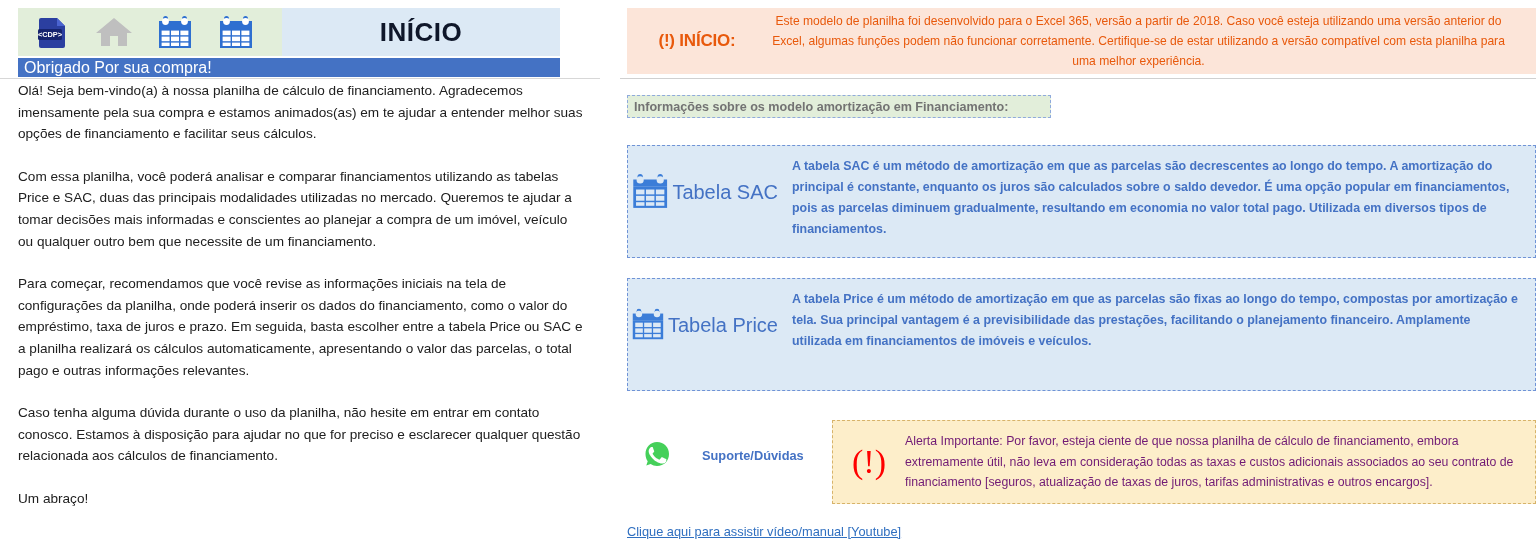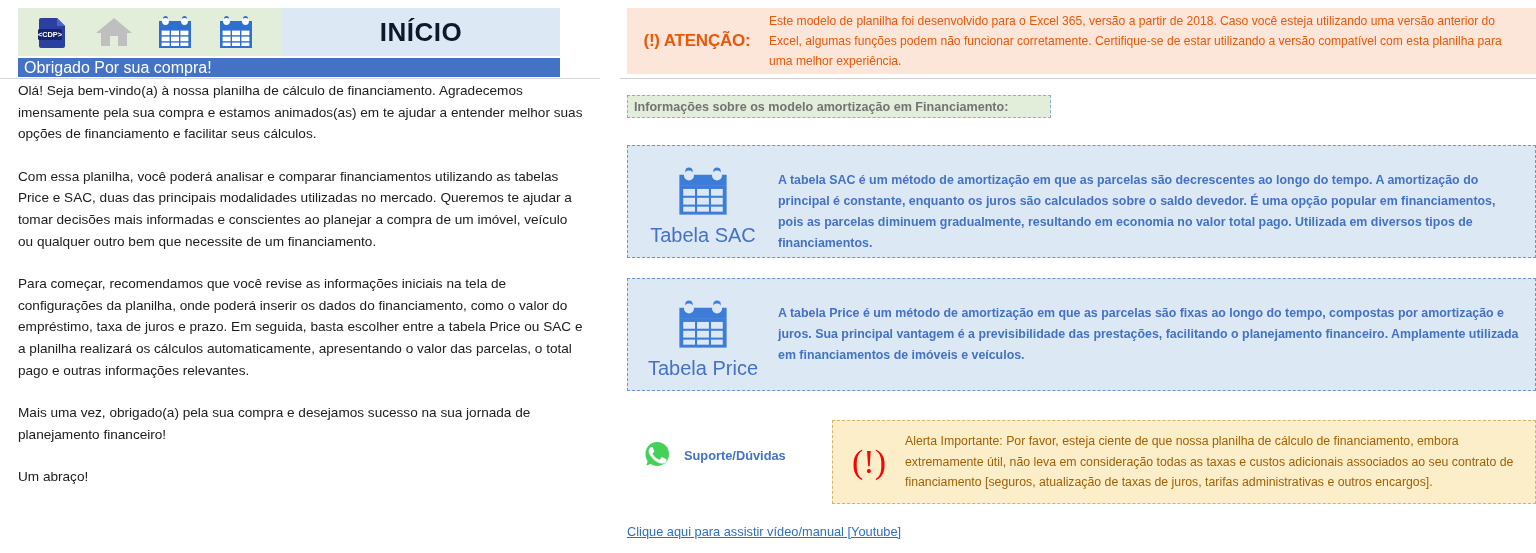--- a/index.html
+++ b/index.html
@@ -129,20 +129,21 @@
     font-size: 17px;
     width: 140px;
     text-align: center;
     flex: none;
     letter-spacing: -0.2px;
   }
   .attention-text {
     color: #e8590c;
     font-size: 12.1px;
     line-height: 20px;
+    text-align: center;
     padding: 0 28px 0 2px;
     flex: 1;
   }
 
   .section-header {
     position: absolute;
     left: 7px;
     top: 95px;
     width: 424px;
     height: 23px;
@@ -168,46 +169,46 @@
     align-items: flex-start;
   }
   .info-card.sac   { top: 145px;  height: 113px; }
   .info-card.price { top: 278px;  height: 113px; }
 
   .card-icon-block {
     width: 150px;
     flex: none;
     padding-top: 14px;
     display: flex;
-    flex-direction: column;
     align-items: center;
   }
   .card-icon-label {
     font-size: 20px;
     color: #4472c4;
     margin-top: 2px;
     font-weight: 400;
     white-space: nowrap;
   }
   .card-body-text {
     flex: 1;
-    padding: 24px 14px 0 0;
+    padding: 10px 14px 0 0;
     font-size: 12.4px;
     line-height: 21px;
     color: #4472c4;
     font-weight: bold;
+    margin-left: 14px;
   }
 
   .support-row {
     position: absolute;
     left: 20px;
     top: 438px;
     display: flex;
     align-items: center;
-    gap: 10px;
+    gap: 28px;
   }
   .support-label {
     color: #4472c4;
     font-weight: bold;
     font-size: 12.8px;
   }
 
   .alert-box {
     position: absolute;
     left: 212px;
@@ -225,21 +226,21 @@
     flex: none;
     text-align: center;
     color: #ff0000;
     font-size: 34px;
     line-height: 1;
     font-family: "Liberation Serif", serif;
     font-weight: 400;
   }
   .alert-text {
     flex: 1;
-    color: #a16207;
+    color: #701a75;
     font-size: 12.3px;
     line-height: 20.5px;
     padding-right: 16px;
   }
 
   .video-link {
     position: absolute;
     left: 7px;
     top: 524px;
     font-size: 12.8px;
@@ -345,29 +346,29 @@
     </div>
 
     <div class="ribbon">
       <span>Obrigado Por sua compra!</span>
     </div>
 
     <div class="body-text">
       <p>Olá! Seja bem-vindo(a) à nossa planilha de cálculo de financiamento. Agradecemos imensamente pela sua compra e estamos animados(as) em te ajudar a entender melhor suas opções de financiamento e facilitar seus cálculos.</p>
       <p>Com essa planilha, você poderá analisar e comparar financiamentos utilizando as tabelas Price e SAC, duas das principais modalidades utilizadas no mercado. Queremos te ajudar a tomar decisões mais informadas e conscientes ao planejar a compra de um imóvel, veículo ou qualquer outro bem que necessite de um financiamento.</p>
       <p>Para começar, recomendamos que você revise as informações iniciais na tela de configurações da planilha, onde poderá inserir os dados do financiamento, como o valor do empréstimo, taxa de juros e prazo. Em seguida, basta escolher entre a tabela Price ou SAC e a planilha realizará os cálculos automaticamente, apresentando o valor das parcelas, o total pago e outras informações relevantes.</p>
-      <p>Mais uma vez, obrigado(a) pela sua compra e desejamos sucesso na sua jornada de planejamento financeiro!</p>
+      <p>Caso tenha alguma dúvida durante o uso da planilha, não hesite em entrar em contato conosco. Estamos à disposição para ajudar no que for preciso e esclarecer qualquer questão relacionada aos cálculos de financiamento.</p>
       <p>Um abraço!</p>
     </div>
   </div>
 
   <div class="right-col">
 
     <div class="attention-banner">
-      <div class="attention-label">(!) ATENÇÃO:</div>
+      <div class="attention-label">(!) INÍCIO:</div>
       <div class="attention-text">Este modelo de planilha foi desenvolvido para o Excel 365, versão a partir de 2018. Caso você esteja utilizando uma versão anterior do Excel, algumas funções podem não funcionar corretamente. Certifique-se de estar utilizando a versão compatível com esta planilha para uma melhor experiência.</div>
     </div>
 
     <div class="section-header">
       <span>Informações sobre os modelo amortização em Financiamento:</span>
     </div>
 
     <div class="info-card sac">
       <div class="card-icon-block">
         <svg width="64" height="62" viewBox="0 0 42 42" aria-hidden="true">
@@ -410,21 +411,21 @@
             <rect x="7.6" y="25.6" width="8" height="4.6"></rect>
             <rect x="17" y="25.6" width="8" height="4.6"></rect>
             <rect x="26.4" y="25.6" width="8" height="4.6"></rect>
             <rect x="7.6" y="31.6" width="8" height="3.4"></rect>
             <rect x="17" y="31.6" width="8" height="3.4"></rect>
             <rect x="26.4" y="31.6" width="8" height="3.4"></rect>
           </g>
         </svg>
         <span class="card-icon-label">Tabela Price</span>
       </div>
-      <div class="card-body-text">A tabela Price é um método de amortização em que as parcelas são fixas ao longo do tempo, compostas por amortização e juros. Sua principal vantagem é a previsibilidade das prestações, facilitando o planejamento financeiro. Amplamente utilizada em financiamentos de imóveis e veículos.</div>
+      <div class="card-body-text">A tabela Price é um método de amortização em que as parcelas são fixas ao longo do tempo, compostas por amortização e tela. Sua principal vantagem é a previsibilidade das prestações, facilitando o planejamento financeiro. Amplamente utilizada em financiamentos de imóveis e veículos.</div>
     </div>
 
     <div class="support-row">
       <svg width="34" height="34" viewBox="0 0 34 34" aria-hidden="true">
         <path d="M17 2 C25 2 31 8 31 16 C31 24 25 30 17 30 C14.4 30 12 29.3 10 28 L3.5 30 L5.6 23.8 C4.1 21.6 3 19 3 16 C3 8 9 2 17 2 Z" fill="#ffffff"></path>
         <path d="M17 4 C24 4 29 9 29 16 C29 23 24 28 17 28 C14.6 28 12.4 27.3 10.6 26.1 L6.3 27.4 L7.7 23.3 C6.3 21.3 5.5 18.8 5.5 16 C5.5 9 10.4 4 17 4 Z" fill="#45d05a"></path>
         <path d="M13.2 10.3 c-.4-.9-.8-.9-1.2-.9 h-1 c-.4 0-1 .2-1.5.8 -.5.6-1.9 1.9-1.9 4.5 0 2.7 2 5.3 2.2 5.6 .3.4 3.8 6.1 9.4 8.3 4.7 1.8 5.6 1.4 6.6 1.3 1-.1 3.2-1.3 3.6-2.6.5-1.3.5-2.4.3-2.6 -.1-.2-.5-.4-1.1-.7 -.6-.3-3.4-1.7-3.9-1.9 -.5-.2-.9-.3-1.3.3 -.4.6-1.4 1.9-1.7 2.3 -.3.4-.6.4-1.2.2 -.6-.3-2.4-.9-4.6-2.8 -1.7-1.5-2.8-3.4-3.2-4 -.3-.6 0-.9.3-1.2 .3-.3.6-.7.9-1 .3-.4.4-.6.6-1 .2-.4.1-.8-.1-1.1 -.1-.3-1.3-3.2-1.7-4.3 z" fill="#ffffff" transform="scale(0.80) translate(3.2,2.0)"></path>
       </svg>
       <span class="support-label">Suporte/Dúvidas</span>
     </div>

